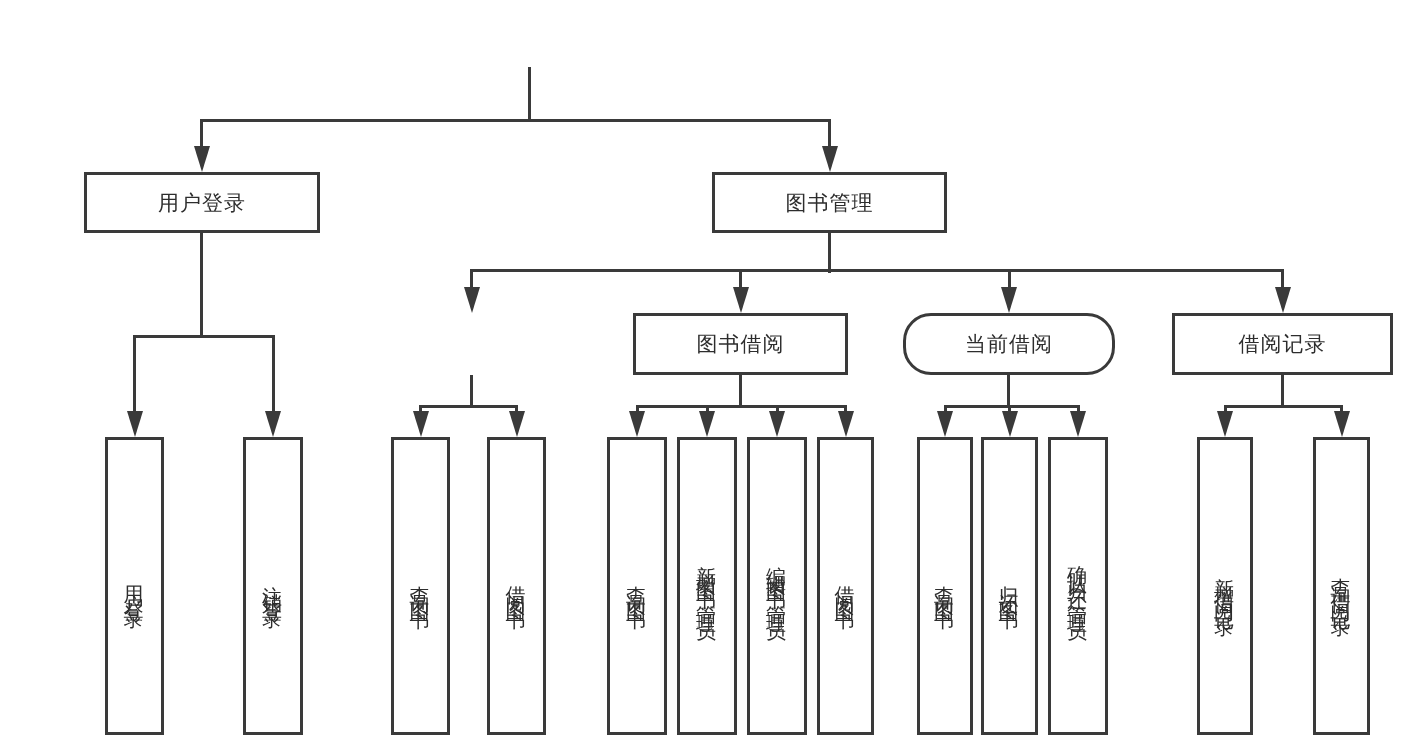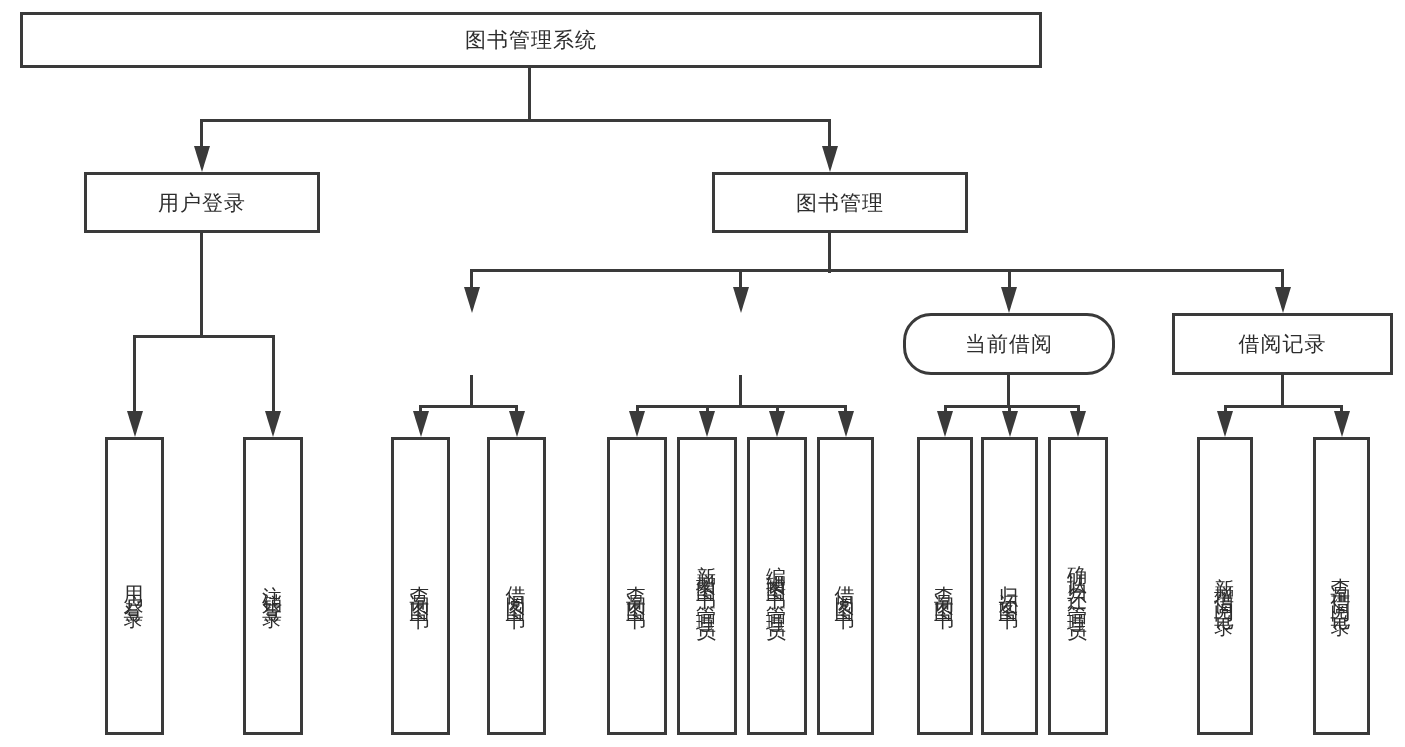--- a/index.html
+++ b/index.html
@@ -69,36 +69,33 @@
     letter-spacing: 0.5px;
     z-index: 5;
     white-space: nowrap;
   }
 </style>
 </head>
 <body>
 
 <div id="canvas">
 
-  <div class="box" style="left:20px; top:12px; width:1022px; height:56px;">
-    <span>图书管理系统</span>
-  </div>
 
   <div class="vl" style="left:528px; top:67px; height:55px;"></div>
 
   <div class="hl" style="left:200px; top:119px; width:631px;"></div>
   <div class="vl" style="left:200px; top:119px; height:31px;"></div>
   <div class="ah" style="left:194px; top:146px;"></div>
   <div class="vl" style="left:828px; top:119px; height:31px;"></div>
   <div class="ah" style="left:822px; top:146px;"></div>
 
   <div class="box" style="left:84px; top:172px; width:236px; height:61px;">
     <span>用户登录</span>
   </div>
-  <div class="box" style="left:712px; top:172px; width:256px; height:61px;">
+  <div class="box" style="left:712px; top:172px; width:235px; height:61px;">
     <span>图书管理</span>
   </div>
 
   <div class="vl" style="left:200px; top:233px; height:104px;"></div>
   <div class="hl" style="left:133px; top:335px; width:142px;"></div>
   <div class="vl" style="left:133px; top:335px; height:79px;"></div>
   <div class="ah" style="left:127px; top:411px;"></div>
   <div class="vl" style="left:272px; top:335px; height:79px;"></div>
   <div class="ah" style="left:265px; top:411px;"></div>
 
@@ -106,20 +103,23 @@
   <div class="hl" style="left:471px; top:269px; width:813px;"></div>
   <div class="vl" style="left:470px; top:269px; height:22px;"></div>
   <div class="ah" style="left:464px; top:287px;"></div>
   <div class="vl" style="left:739px; top:269px; height:22px;"></div>
   <div class="ah" style="left:733px; top:287px;"></div>
   <div class="vl" style="left:1008px; top:269px; height:22px;"></div>
   <div class="ah" style="left:1001px; top:287px;"></div>
   <div class="vl" style="left:1281px; top:269px; height:22px;"></div>
   <div class="ah" style="left:1275px; top:287px;"></div>
 
+  <div class="box" style="left:633px; top:313px; width:215px; height:62px;">
+    <span>图书借阅</span>
+  </div>
   <div class="box" style="left:903px; top:313px; width:212px; height:62px;border-radius:28px;">
     <span>当前借阅</span>
   </div>
   <div class="box" style="left:1172px; top:313px; width:221px; height:62px;">
     <span>借阅记录</span>
   </div>
 
   <div class="vl" style="left:470px; top:375px; height:33px;"></div>
   <div class="vl" style="left:739px; top:375px; height:33px;"></div>
   <div class="vl" style="left:1007px; top:375px; height:33px;"></div>

